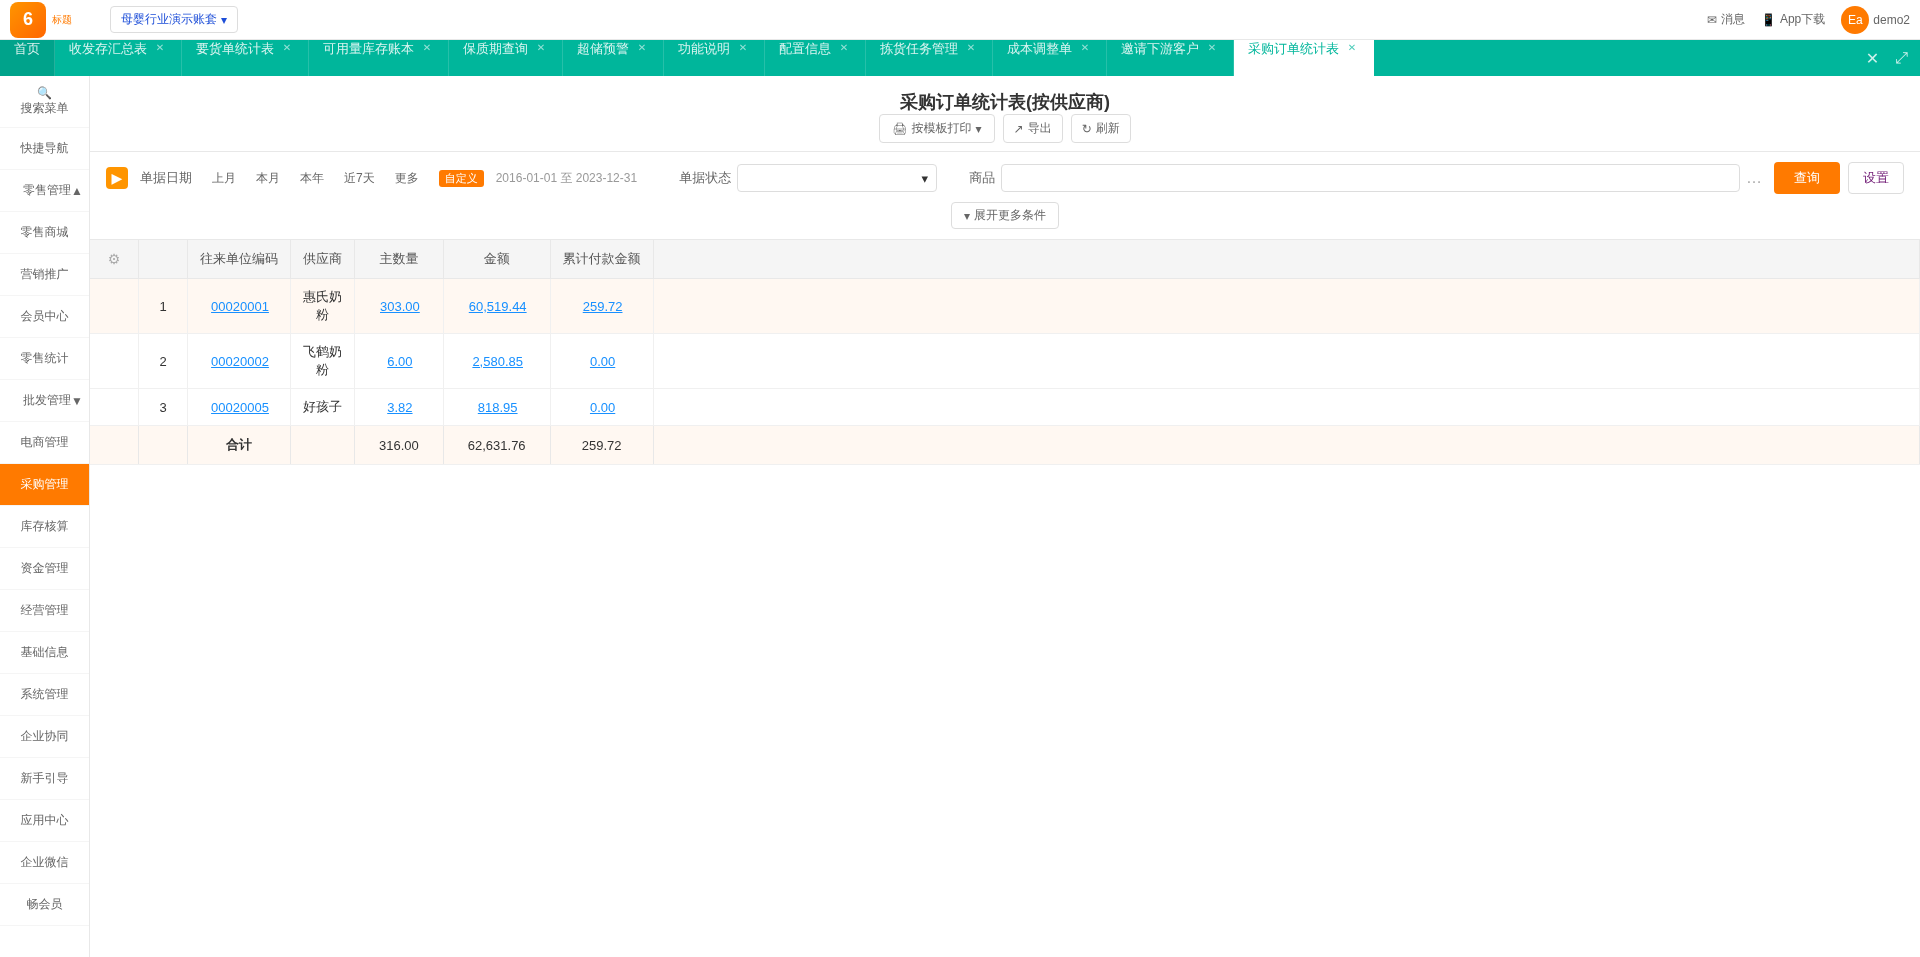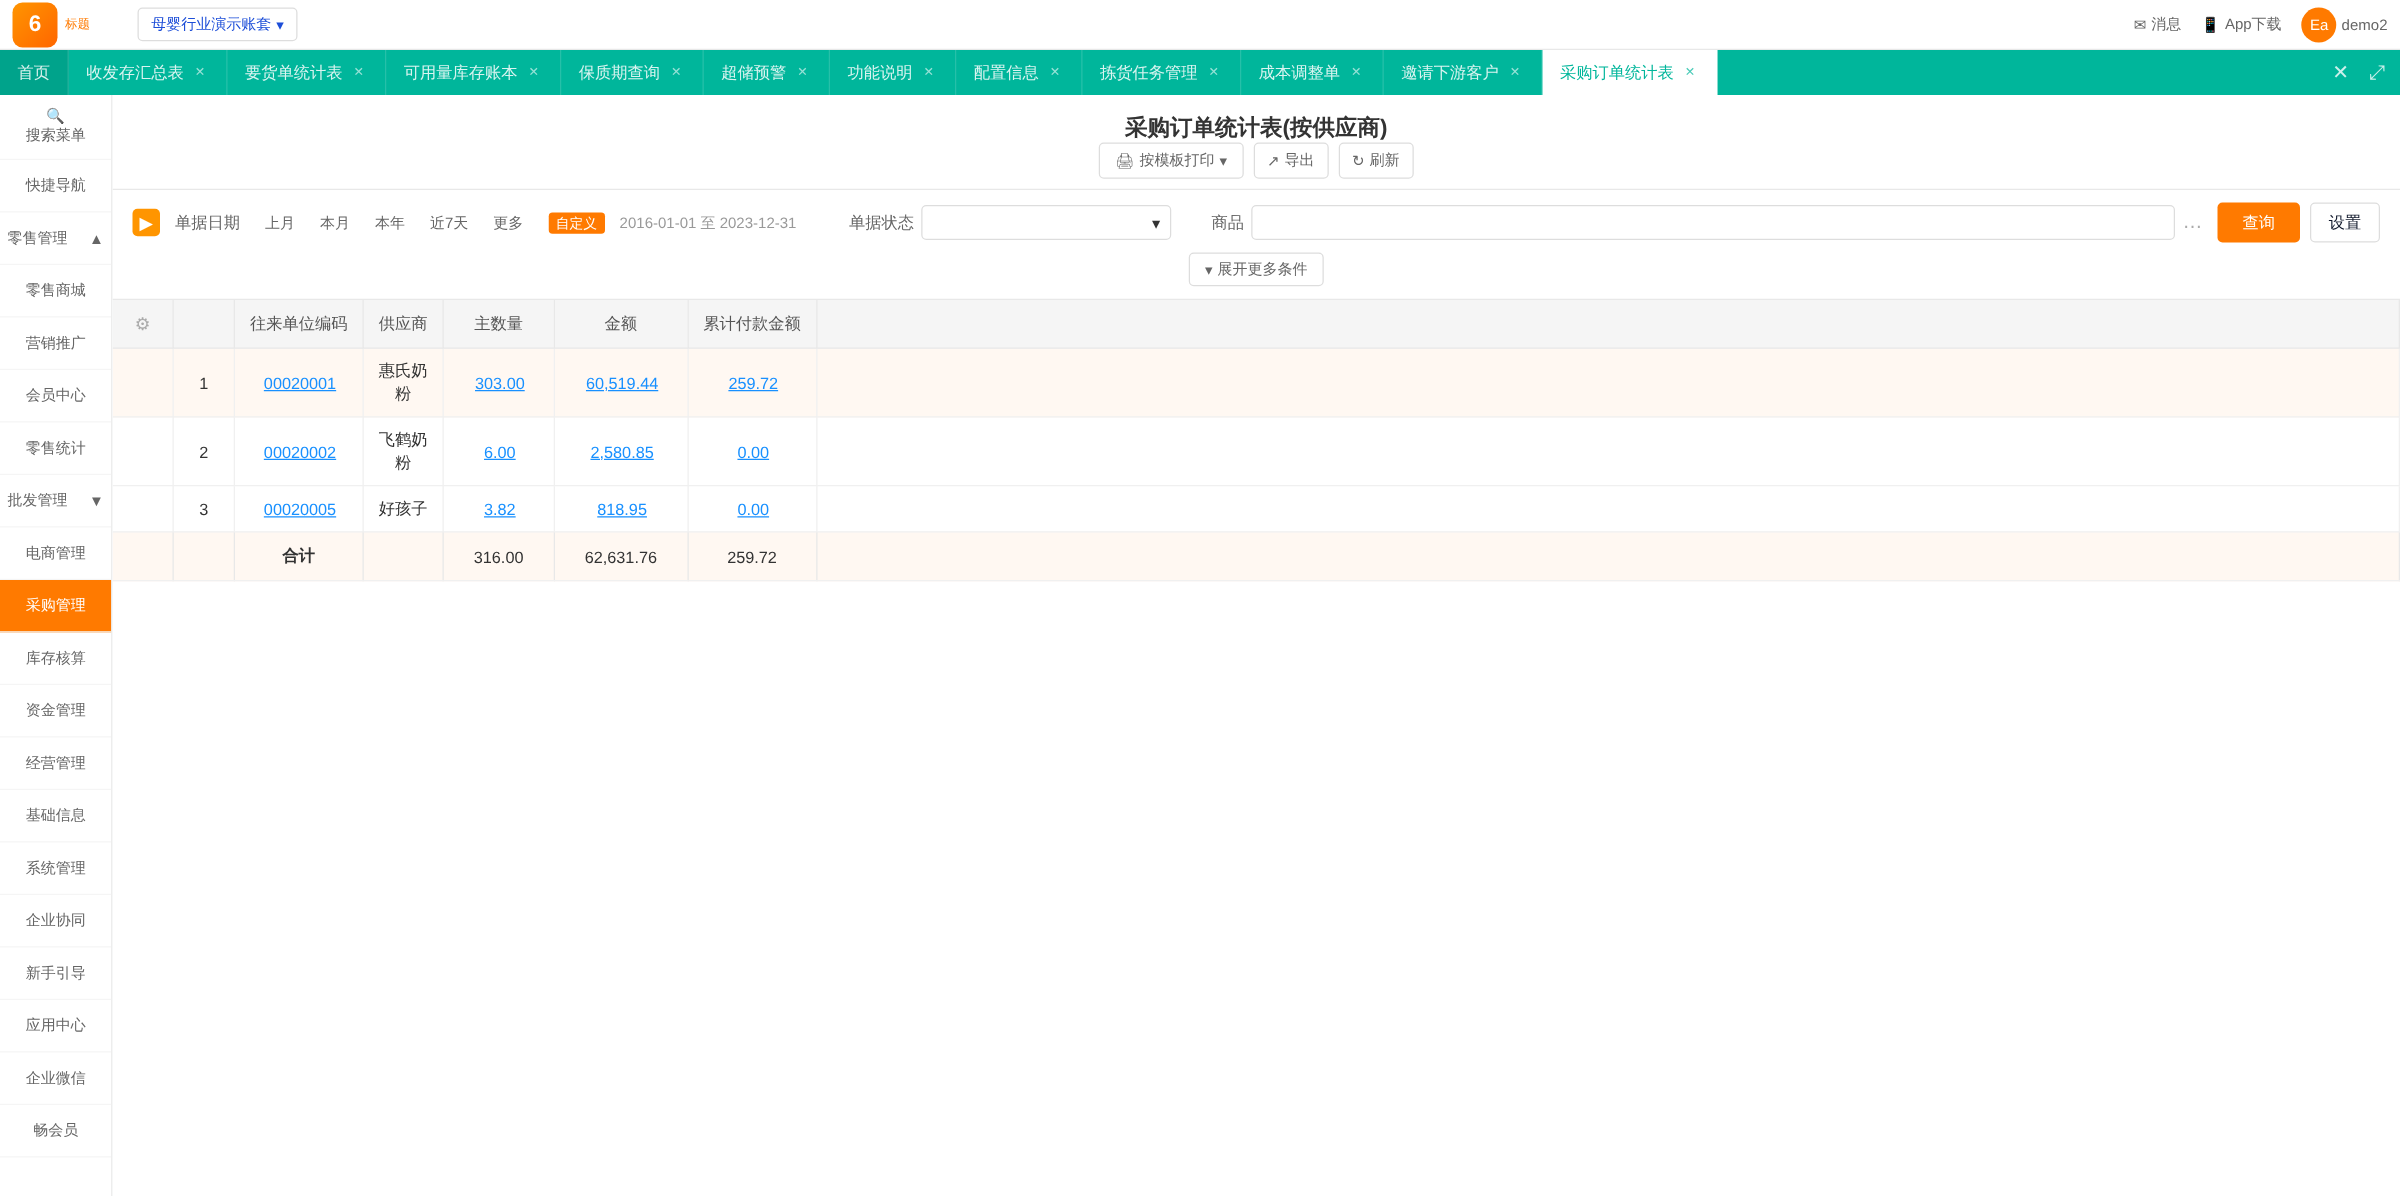--- a/index.html
+++ b/index.html
@@ -10,35 +10,35 @@
     .logo-area { display: flex; align-items: center; gap: 6px; width: 90px; }
     .logo-icon { width: 36px; height: 36px; background: linear-gradient(135deg, #ff9500, #ff6600); border-radius: 8px; display: flex; align-items: center; justify-content: center; color: white; font-size: 18px; font-weight: bold; }
     .logo-text { font-size: 10px; color: #ff7a00; line-height: 1.2; }
     .workspace-selector { display: flex; align-items: center; gap: 4px; padding: 4px 10px; border: 1px solid #ddd; border-radius: 4px; cursor: pointer; color: #1d4ed8; font-size: 12px; margin-left: 10px; }
     .top-right { margin-left: auto; display: flex; align-items: center; gap: 16px; }
     .top-right-item { display: flex; align-items: center; gap: 4px; color: #666; font-size: 12px; cursor: pointer; }
     .avatar { width: 28px; height: 28px; border-radius: 50%; background: #ff7a00; display: flex; align-items: center; justify-content: center; color: white; font-size: 12px; }
 
     
     .nav-tabs { height: 36px; background: #00b69b; display: flex; align-items: center; flex-shrink: 0; overflow: hidden; }
-    .nav-tab { padding: 0 14px; height: 36px; display: flex; align-items: center; gap: 6px; color: rgba(255,255,255,0.85); font-size: 13px; cursor: pointer; white-space: nowrap; border-right: 1px solid rgba(255,255,255,0.15); flex-shrink: 0; }
+    .nav-tab { padding: 0 14px; height: 36px; display: flex; align-items: flex-start; gap: 6px; color: rgba(255,255,255,0.85); font-size: 13px; cursor: pointer; white-space: nowrap; border-right: 1px solid rgba(255,255,255,0.15); flex-shrink: 0; }
     .nav-tab.home { background: rgba(0,0,0,0.1); }
     .nav-tab.active { background: #fff; color: #00b69b; }
     .nav-tab .close-btn { width: 14px; height: 14px; border-radius: 50%; display: flex; align-items: center; justify-content: center; font-size: 10px; color: inherit; opacity: 0.7; }
     .nav-tabs-end { margin-left: auto; display: flex; align-items: center; padding-right: 8px; gap: 8px; }
     .nav-end-btn { color: white; opacity: 0.8; cursor: pointer; font-size: 16px; padding: 2px 4px; }
 
     
     .main-layout { display: flex; flex: 1; overflow: hidden; }
 
     
     .sidebar { width: 90px; background: #fff; border-right: 1px solid #e8e8e8; display: flex; flex-direction: column; flex-shrink: 0; overflow-y: auto; }
     .sidebar-item { padding: 12px 6px; text-align: center; cursor: pointer; color: #666; font-size: 12px; border-bottom: 1px solid #f5f5f5; }
     .sidebar-item.active { background: #ff7a00; color: white; }
-    .sidebar-item.has-arrow { display: flex; align-items: center; justify-content: space-between; gap: 0; }
+    .sidebar-item.has-arrow { display: flex; align-items: center; justify-content: flex-end; gap: 0; }
     .sidebar-search { padding: 10px 6px; text-align: center; color: #666; font-size: 12px; cursor: pointer; border-bottom: 1px solid #f5f5f5; }
 
     
     .content { flex: 1; display: flex; flex-direction: column; overflow: hidden; background: #f5f7fa; }
 
     
     .page-header { padding: 14px 20px 8px; background: #fff; border-bottom: 1px solid #e8e8e8; }
     .page-title { font-size: 18px; font-weight: 600; color: #333; margin-bottom: 0; }
 
     
@@ -48,21 +48,21 @@
     .filter-label { color: #666; font-size: 13px; white-space: nowrap; }
     .date-shortcuts { display: flex; gap: 4px; }
     .date-shortcut { padding: 2px 8px; font-size: 12px; color: #666; cursor: pointer; border-radius: 3px; }
     .date-range { font-size: 12px; color: #999; }
     .custom-badge { background: #ff7a00; color: white; font-size: 11px; padding: 1px 6px; border-radius: 3px; }
     .filter-select { border: 1px solid #ddd; border-radius: 4px; padding: 4px 8px; font-size: 13px; background: #fff; flex: 1; height: 28px; cursor: pointer; display: flex; align-items: center; justify-content: space-between; }
     .filter-input { border: 1px solid #ddd; border-radius: 4px; padding: 4px 8px; font-size: 13px; background: #fff; flex: 1; height: 28px; }
     .expand-btn { display: flex; align-items: center; gap: 4px; color: #666; cursor: pointer; font-size: 12px; padding: 4px 12px; border: 1px solid #ddd; border-radius: 4px; background: #fff; }
     .expand-row { display: flex; justify-content: center; margin-top: 8px; }
     .btn-query { background: #ff7a00; color: white; border: none; padding: 6px 20px; border-radius: 4px; cursor: pointer; font-size: 13px; }
-    .btn-settings { background: #fff; color: #0f172a; border: 1px solid #ddd; padding: 6px 14px; border-radius: 4px; cursor: pointer; font-size: 13px; text-align: right; }
+    .btn-settings { background: #fff; color: #701a75; border: 1px solid #ddd; padding: 6px 14px; border-radius: 4px; cursor: pointer; font-size: 13px; text-align: right; }
     .btn-print { background: #fff; color: #666; border: 1px solid #ddd; padding: 5px 12px; border-radius: 4px; cursor: pointer; font-size: 12px; display: flex; align-items: center; gap: 4px; }
     .btn-export { background: #fff; color: #666; border: 1px solid #ddd; padding: 5px 10px; border-radius: 4px; cursor: pointer; font-size: 12px; display: flex; align-items: center; gap: 4px; }
     .btn-refresh { background: #fff; color: #666; border: 1px solid #ddd; padding: 5px 10px; border-radius: 4px; cursor: pointer; font-size: 12px; display: flex; align-items: center; gap: 4px; }
 
     
     .table-area { flex: 1; overflow-y: auto; padding: 0; background: #fff; }
     .data-table { width: 100%; border-collapse: collapse; }
     .data-table th { background: #f5f5f5; padding: 10px 12px; text-align: center; font-weight: 500; color: #555; border-bottom: 1px solid #e8e8e8; border-right: 1px solid #e8e8e8; font-size: 13px; white-space: nowrap; }
     .data-table th:first-child { width: 50px; }
     .data-table td { padding: 9px 12px; border-bottom: 1px solid #f0f0f0; border-right: 1px solid #f0f0f0; text-align: center; font-size: 13px; color: #333; }

